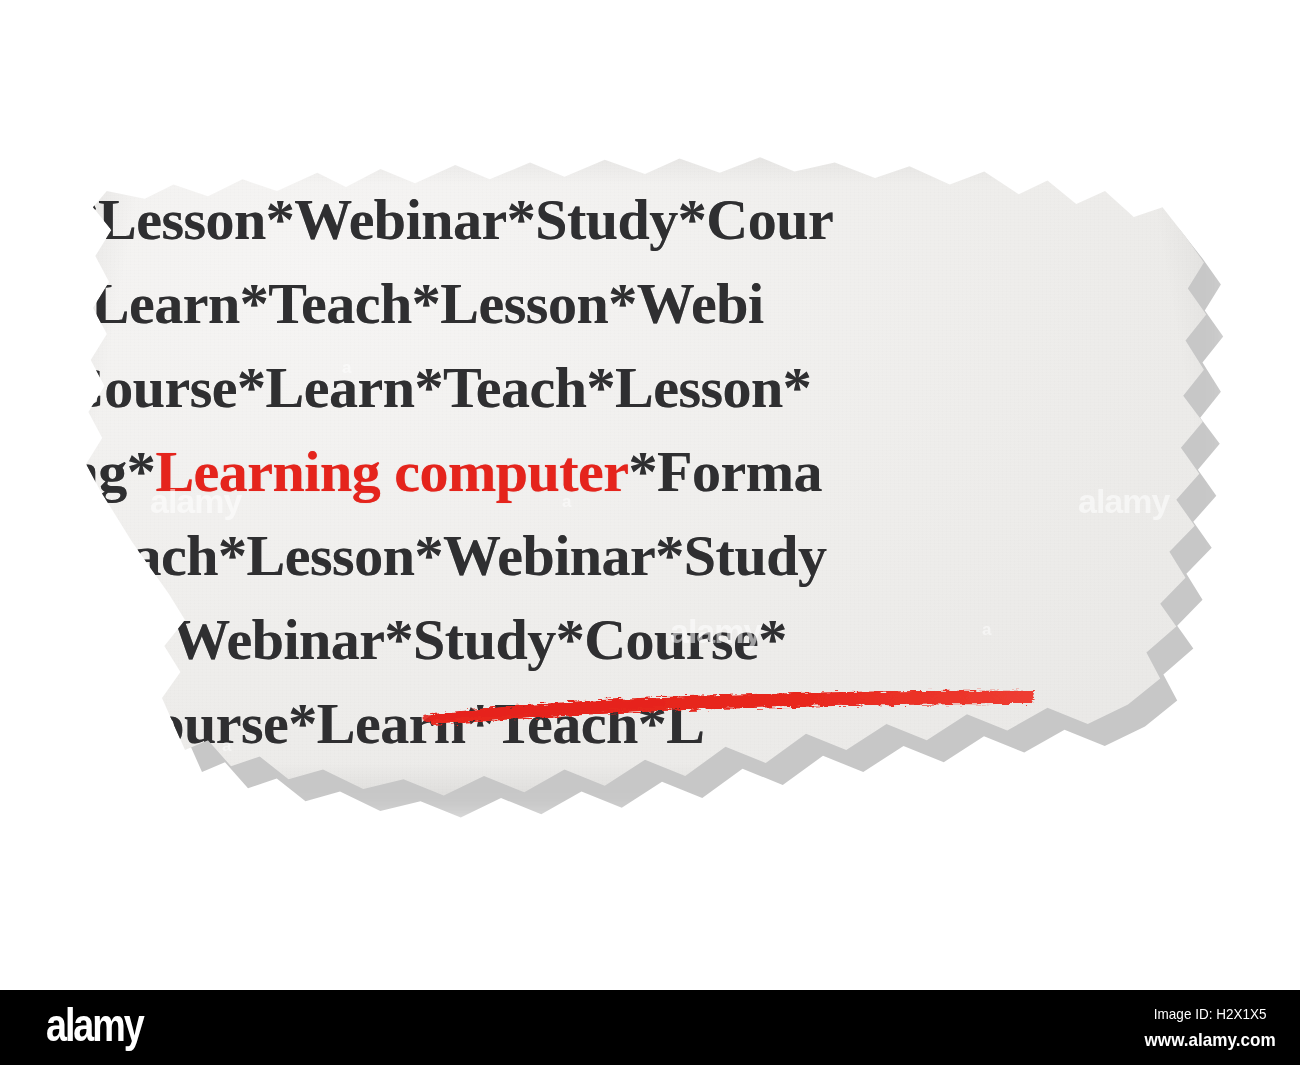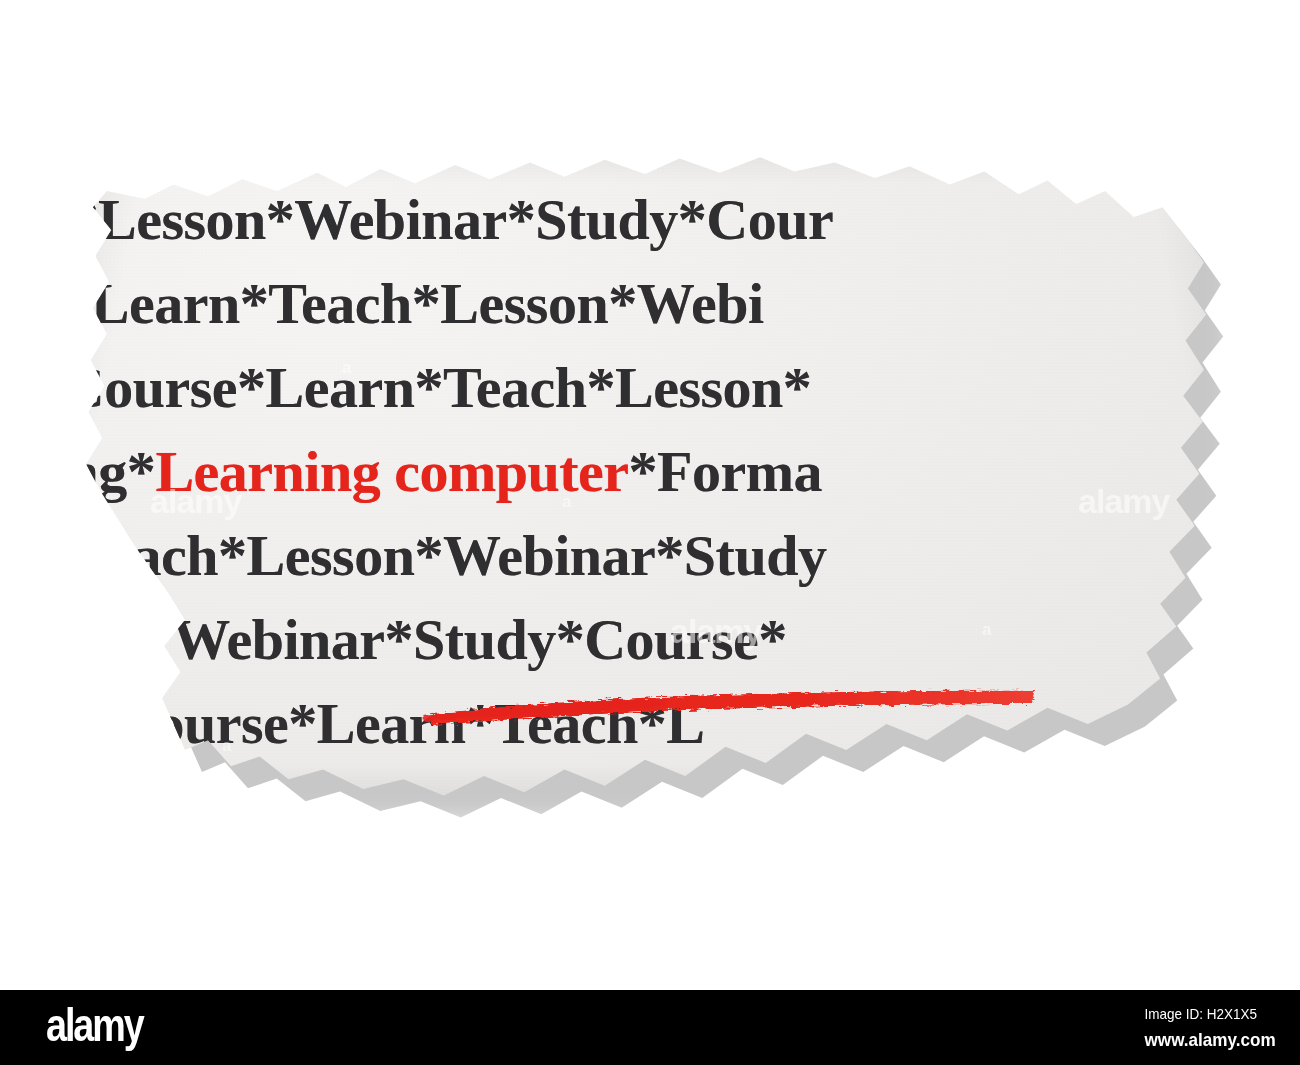--- a/index.html
+++ b/index.html
@@ -122,21 +122,21 @@
     font-weight:700;
     font-size:46px;
     line-height:46px;
     color:#ffffff;
     letter-spacing:-2.5px;
     transform:scaleX(.82);
     transform-origin:left top;
   }
   .meta{
     position:absolute;right:24px;top:1004px;
-    text-align:left;
+    text-align:center;
     font-family:"Liberation Sans", sans-serif;
     color:#ffffff;
   }
   .meta .id{font-size:15px;line-height:19px;transform:scaleX(.9);transform-origin:right top;display:block;}
   .meta .url{font-size:19px;line-height:26px;font-weight:700;transform:scaleX(.9);transform-origin:right top;display:block;margin-top:4px;}
 </style>
 </head>
 <body>
 
 <div id="stage">

